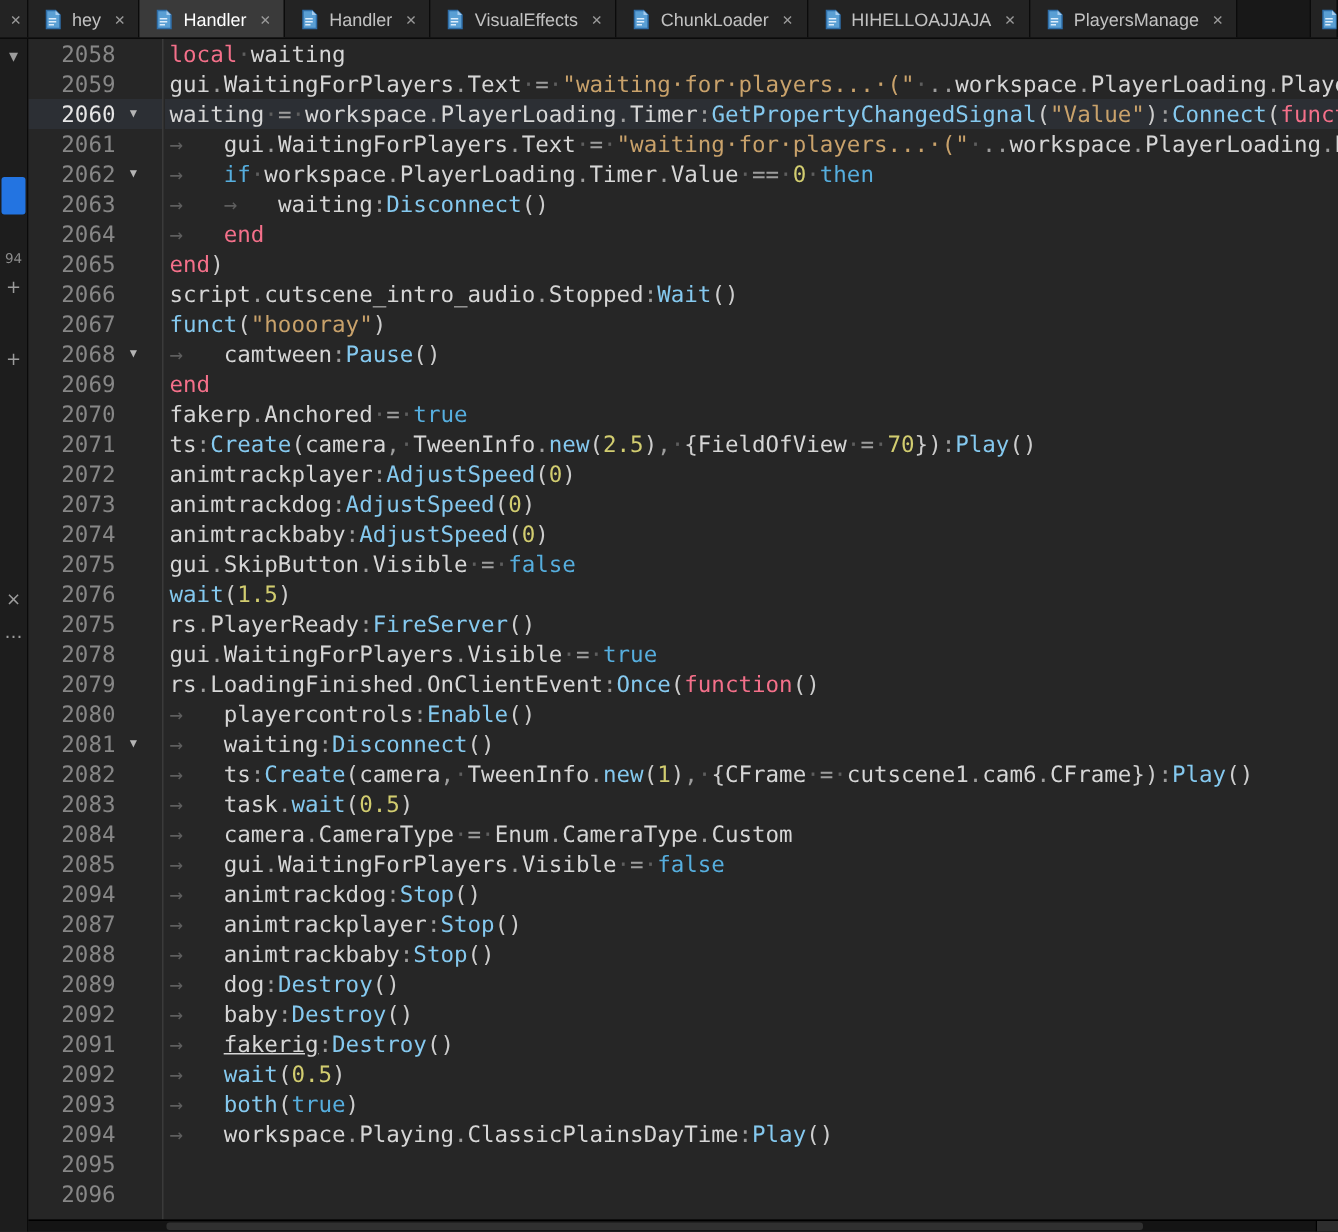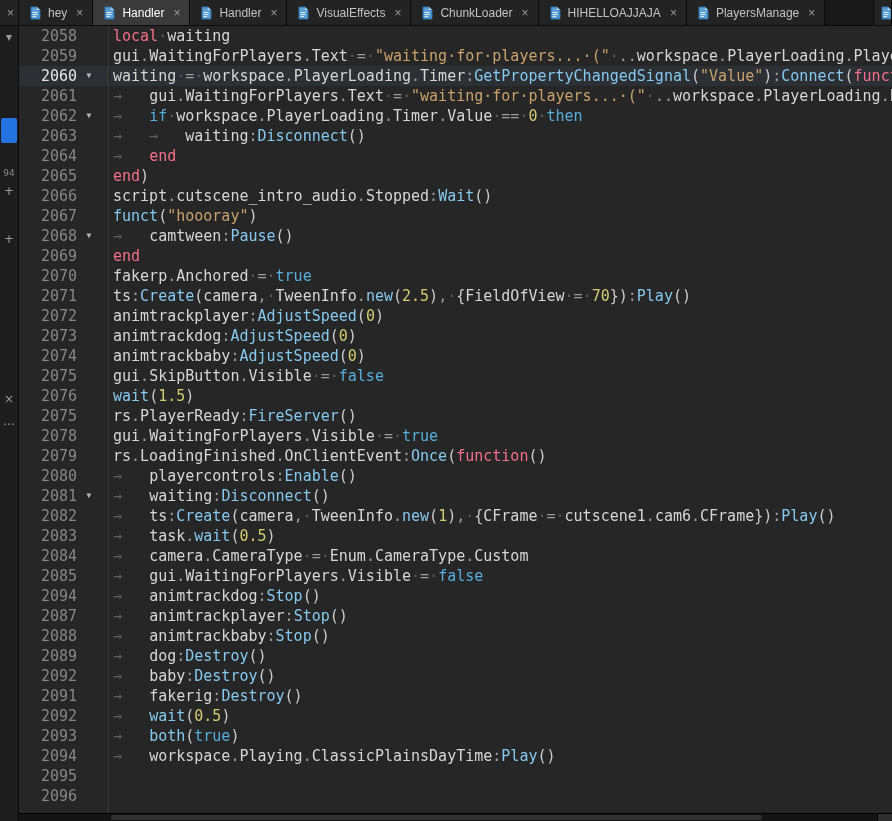--- a/index.html
+++ b/index.html
@@ -374,21 +374,21 @@
     <div class="crow"><span class="tok" style="color: var(--c-ws);">→   </span><span class="tok" style="color: var(--c-id);">waiting</span><span class="tok" style="color: var(--c-op);">:</span><span class="tok" style="color: var(--c-fn);">Disconnect</span><span class="tok" style="color: var(--c-br);">()</span></div>
     <div class="crow"><span class="tok" style="color: var(--c-ws);">→   </span><span class="tok" style="color: var(--c-id);">ts</span><span class="tok" style="color: var(--c-op);">:</span><span class="tok" style="color: var(--c-fn);">Create</span><span class="tok" style="color: var(--c-br);">(</span><span class="tok" style="color: var(--c-id);">camera</span><span class="tok" style="color: var(--c-op);">,</span><span class="tok" style="color: var(--c-ws);">·</span><span class="tok" style="color: var(--c-id);">TweenInfo</span><span class="tok" style="color: var(--c-op);">.</span><span class="tok" style="color: var(--c-fn);">new</span><span class="tok" style="color: var(--c-br);">(</span><span class="tok" style="color: var(--c-num);">1</span><span class="tok" style="color: var(--c-br);">)</span><span class="tok" style="color: var(--c-op);">,</span><span class="tok" style="color: var(--c-ws);">·</span><span class="tok" style="color: var(--c-br);">{</span><span class="tok" style="color: var(--c-id);">CFrame</span><span class="tok" style="color: var(--c-ws);">·</span><span class="tok" style="color: var(--c-op);">=</span><span class="tok" style="color: var(--c-ws);">·</span><span class="tok" style="color: var(--c-id);">cutscene1</span><span class="tok" style="color: var(--c-op);">.</span><span class="tok" style="color: var(--c-id);">cam6</span><span class="tok" style="color: var(--c-op);">.</span><span class="tok" style="color: var(--c-id);">CFrame</span><span class="tok" style="color: var(--c-br);">}</span><span class="tok" style="color: var(--c-br);">)</span><span class="tok" style="color: var(--c-op);">:</span><span class="tok" style="color: var(--c-fn);">Play</span><span class="tok" style="color: var(--c-br);">()</span></div>
     <div class="crow"><span class="tok" style="color: var(--c-ws);">→   </span><span class="tok" style="color: var(--c-id);">task</span><span class="tok" style="color: var(--c-op);">.</span><span class="tok" style="color: var(--c-fn);">wait</span><span class="tok" style="color: var(--c-br);">(</span><span class="tok" style="color: var(--c-num);">0.5</span><span class="tok" style="color: var(--c-br);">)</span></div>
     <div class="crow"><span class="tok" style="color: var(--c-ws);">→   </span><span class="tok" style="color: var(--c-id);">camera</span><span class="tok" style="color: var(--c-op);">.</span><span class="tok" style="color: var(--c-id);">CameraType</span><span class="tok" style="color: var(--c-ws);">·</span><span class="tok" style="color: var(--c-op);">=</span><span class="tok" style="color: var(--c-ws);">·</span><span class="tok" style="color: var(--c-id);">Enum</span><span class="tok" style="color: var(--c-op);">.</span><span class="tok" style="color: var(--c-id);">CameraType</span><span class="tok" style="color: var(--c-op);">.</span><span class="tok" style="color: var(--c-id);">Custom</span></div>
     <div class="crow"><span class="tok" style="color: var(--c-ws);">→   </span><span class="tok" style="color: var(--c-id);">gui</span><span class="tok" style="color: var(--c-op);">.</span><span class="tok" style="color: var(--c-id);">WaitingForPlayers</span><span class="tok" style="color: var(--c-op);">.</span><span class="tok" style="color: var(--c-id);">Visible</span><span class="tok" style="color: var(--c-ws);">·</span><span class="tok" style="color: var(--c-op);">=</span><span class="tok" style="color: var(--c-ws);">·</span><span class="tok" style="color: var(--c-kw2);">false</span></div>
     <div class="crow"><span class="tok" style="color: var(--c-ws);">→   </span><span class="tok" style="color: var(--c-id);">animtrackdog</span><span class="tok" style="color: var(--c-op);">:</span><span class="tok" style="color: var(--c-fn);">Stop</span><span class="tok" style="color: var(--c-br);">()</span></div>
     <div class="crow"><span class="tok" style="color: var(--c-ws);">→   </span><span class="tok" style="color: var(--c-id);">animtrackplayer</span><span class="tok" style="color: var(--c-op);">:</span><span class="tok" style="color: var(--c-fn);">Stop</span><span class="tok" style="color: var(--c-br);">()</span></div>
     <div class="crow"><span class="tok" style="color: var(--c-ws);">→   </span><span class="tok" style="color: var(--c-id);">animtrackbaby</span><span class="tok" style="color: var(--c-op);">:</span><span class="tok" style="color: var(--c-fn);">Stop</span><span class="tok" style="color: var(--c-br);">()</span></div>
     <div class="crow"><span class="tok" style="color: var(--c-ws);">→   </span><span class="tok" style="color: var(--c-id);">dog</span><span class="tok" style="color: var(--c-op);">:</span><span class="tok" style="color: var(--c-fn);">Destroy</span><span class="tok" style="color: var(--c-br);">()</span></div>
     <div class="crow"><span class="tok" style="color: var(--c-ws);">→   </span><span class="tok" style="color: var(--c-id);">baby</span><span class="tok" style="color: var(--c-op);">:</span><span class="tok" style="color: var(--c-fn);">Destroy</span><span class="tok" style="color: var(--c-br);">()</span></div>
-    <div class="crow"><span class="tok" style="color: var(--c-ws);">→   </span><span class="tok" style="color: var(--c-id);">fakerig</span><span class="tok" style="color: var(--c-op);">:</span><span class="tok" style="color: var(--c-fn);">Destroy</span><span class="tok" style="color: var(--c-br);">()</span></div>
+    <div class="crow"><span class="tok" style="color: var(--c-ws);">→   </span><span class="tok" style="color: var(--c-id); text-decoration: underline;">fakerig</span><span class="tok" style="color: var(--c-op);">:</span><span class="tok" style="color: var(--c-fn);">Destroy</span><span class="tok" style="color: var(--c-br);">()</span></div>
     <div class="crow"><span class="tok" style="color: var(--c-ws);">→   </span><span class="tok" style="color: var(--c-fn);">wait</span><span class="tok" style="color: var(--c-br);">(</span><span class="tok" style="color: var(--c-num);">0.5</span><span class="tok" style="color: var(--c-br);">)</span></div>
     <div class="crow"><span class="tok" style="color: var(--c-ws);">→   </span><span class="tok" style="color: var(--c-fn);">both</span><span class="tok" style="color: var(--c-br);">(</span><span class="tok" style="color: var(--c-kw2);">true</span><span class="tok" style="color: var(--c-br);">)</span></div>
     <div class="crow"><span class="tok" style="color: var(--c-ws);">→   </span><span class="tok" style="color: var(--c-id);">workspace</span><span class="tok" style="color: var(--c-op);">.</span><span class="tok" style="color: var(--c-id);">Playing</span><span class="tok" style="color: var(--c-op);">.</span><span class="tok" style="color: var(--c-id);">ClassicPlainsDayTime</span><span class="tok" style="color: var(--c-op);">:</span><span class="tok" style="color: var(--c-fn);">Play</span><span class="tok" style="color: var(--c-br);">()</span></div>
   </div>
 
 <div class="hscroll">
   <div class="hs-handle"></div>
   <div class="hs-corner"></div>
 </div>
 

